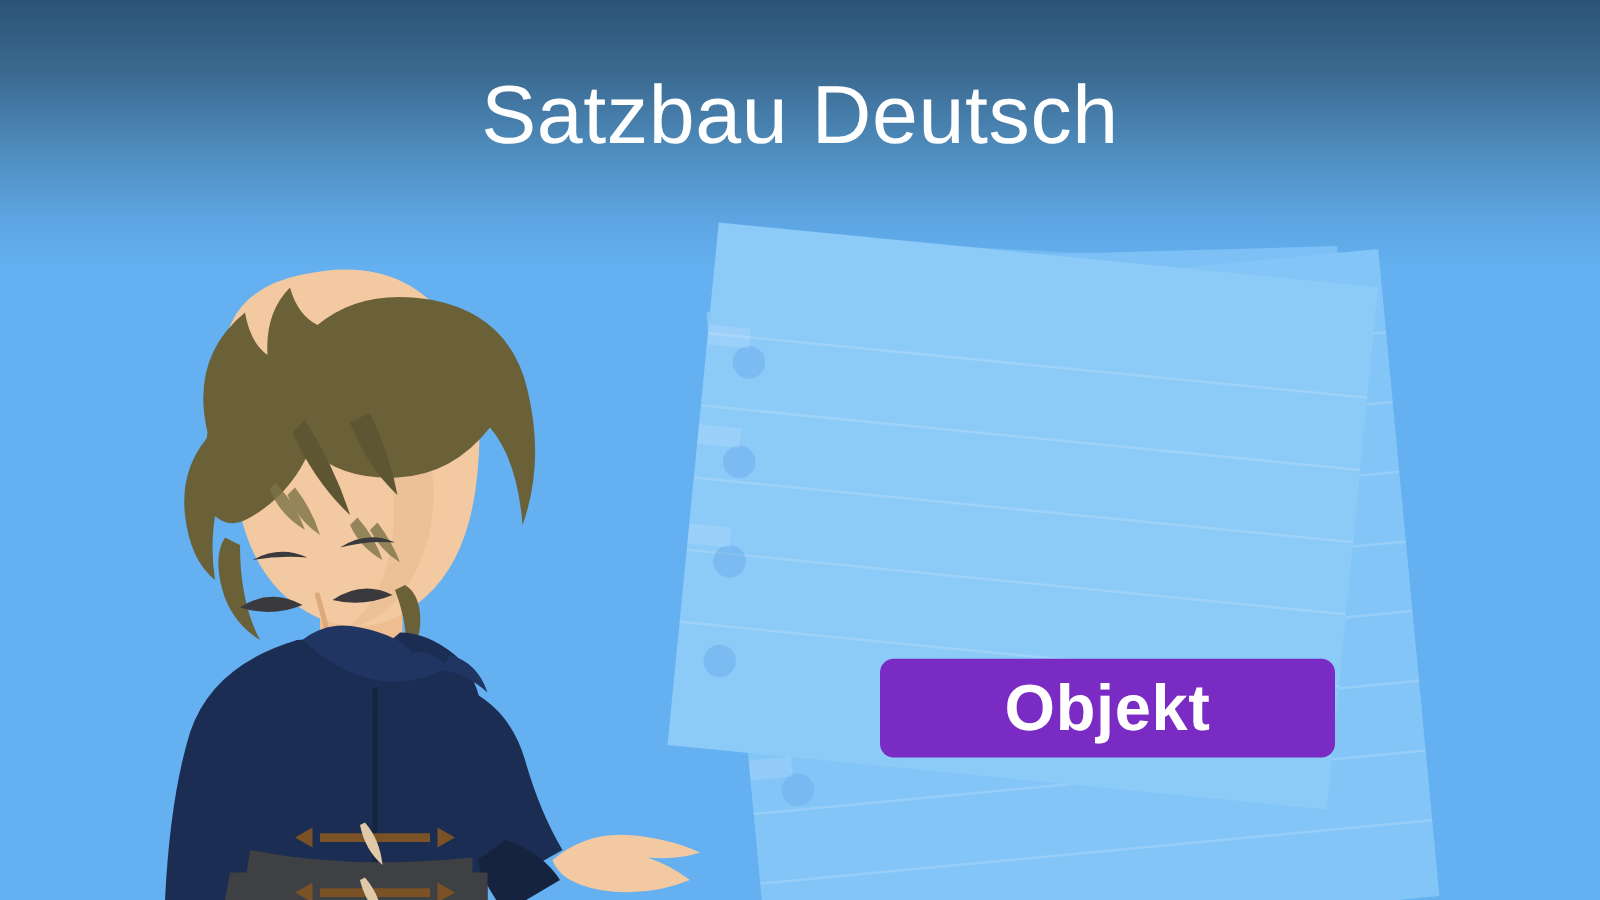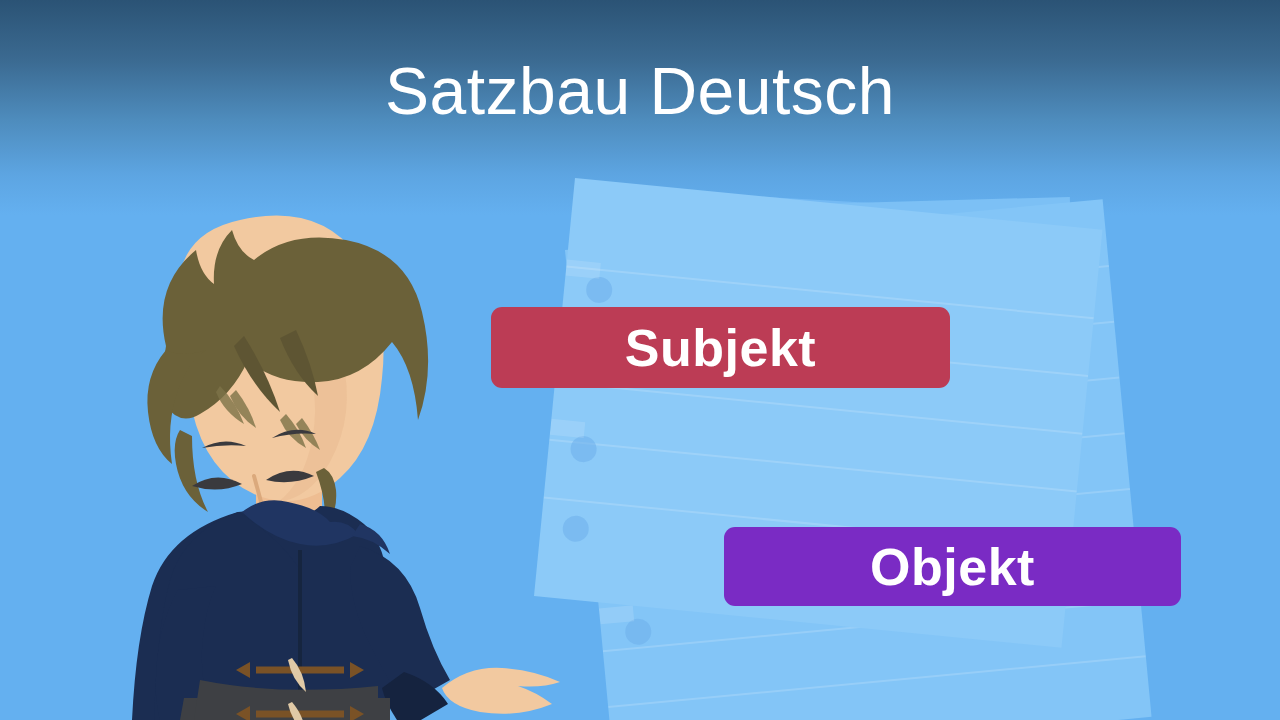--- a/index.html
+++ b/index.html
@@ -121,22 +121,22 @@
     left: 491px; top: 307px;
     width: 459px; height: 81px;
     background: #bc3c55;
   }
   .label-praedikat {
     left: 610px; top: 418px;
     width: 455px; height: 81px;
     background: #ffce3f;
   }
   .label-objekt {
-    left: 724px; top: 527px;
-    width: 457px; height: 79px;
+    left: 704px; top: 527px;
+    width: 364px; height: 79px;
     background: #7a2bc4;
   }
 
   
   .character {
     position: absolute;
     left: 60px;
     top: 150px;
     width: 560px;
     height: 570px;
@@ -294,22 +294,19 @@
       </g>
       <g fill="#e0c9a6">
         <path d="M232 508 q12 14 14 34 q-14 -12 -18 -32 z"></path>
         <path d="M232 552 q12 14 14 32 q-14 -12 -18 -30 z"></path>
       </g>
     </svg>
   </div>
 
   <div class="page-title">Satzbau Deutsch</div>
 
-  <div class="label-box label-subjekt">
-    <span>Subjekt</span>
-  </div>
 
 
   <div class="label-box label-objekt">
     <span>Objekt</span>
   </div>
 
 </div>
 
 </body></html>

